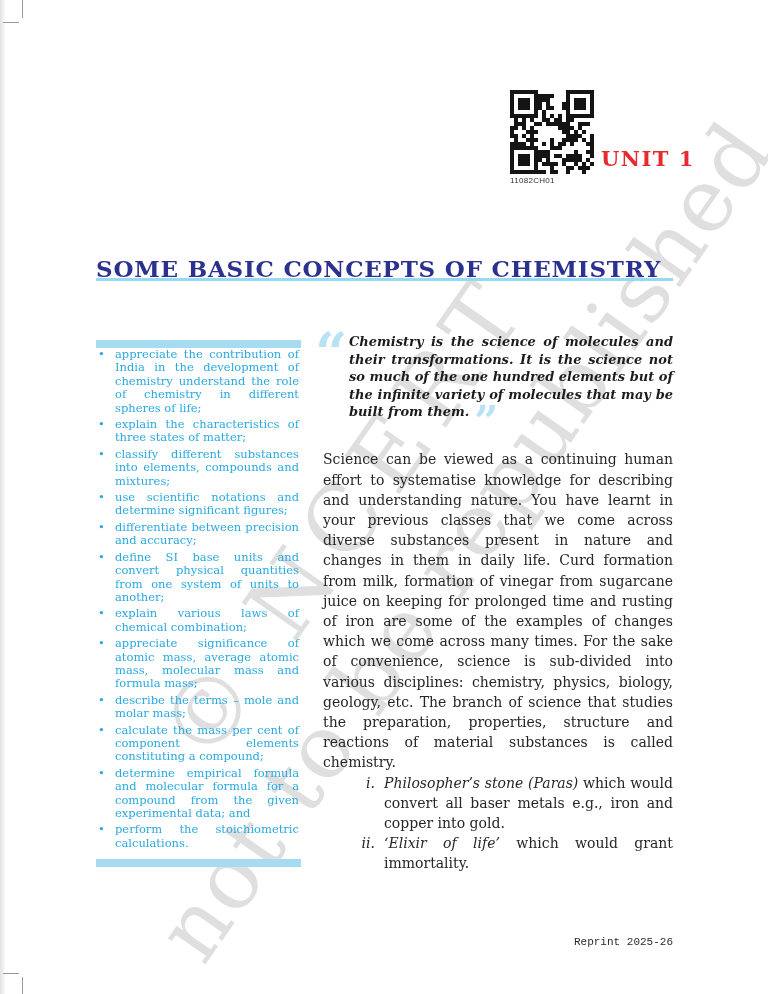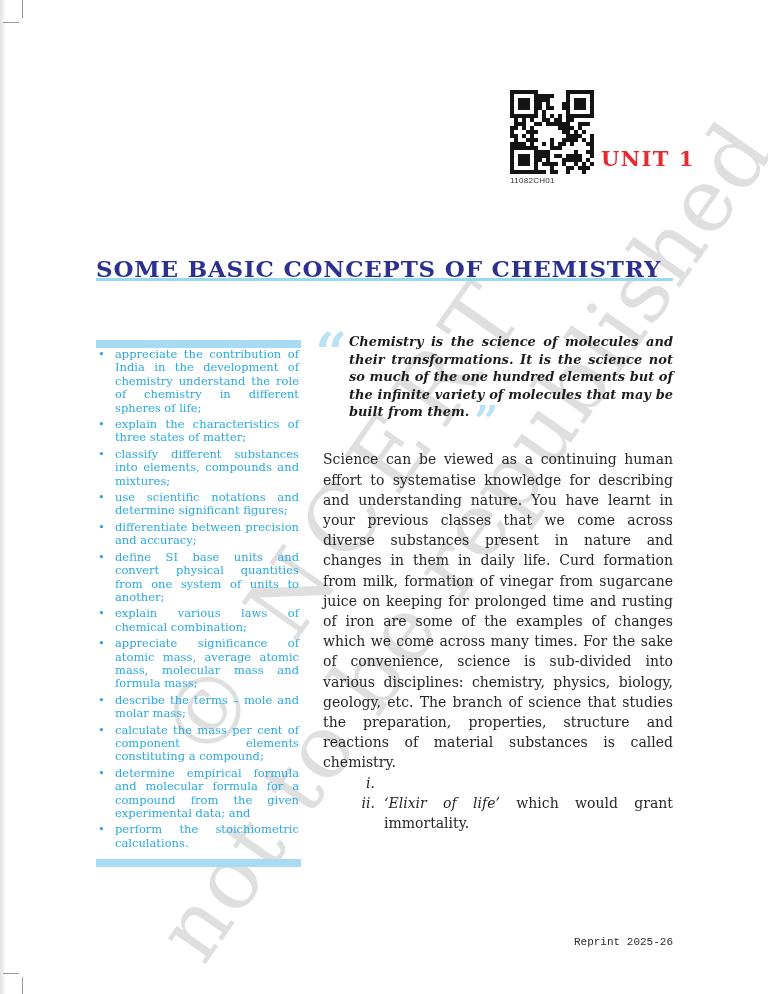--- a/index.html
+++ b/index.html
@@ -415,20 +415,21 @@
   </div>
 
   <p class="body-text para1">Science can be viewed as a continuing human effort to systematise knowledge for describing and understanding nature. You have learnt in your previous classes that we come across diverse substances present in nature and changes in them in daily life. Curd formation from milk, formation of vinegar from sugarcane juice on keeping for prolonged time and rusting of iron are some of the examples of changes which we come across many times. For the sake of convenience, science is sub-divided into various disciplines: chemistry, physics, biology, geology, etc. The branch of science that studies the preparation, properties, structure and reactions of material substances is called chemistry.</p>
 
 
 
   <div class="dev-list">
 
       <div class="dev-item">
         <span class="dev-num">i.</span>
+        <span class="dev-content"><span class="dev-italic">Philosopher’s stone (Paras)</span><span> which would convert all baser metals e.g., iron and copper into gold.</span></span>
       </div>
 
       <div class="dev-item">
         <span class="dev-num">ii.</span>
         <span class="dev-content"><span class="dev-italic">‘Elixir of life’</span><span> which would grant immortality.</span></span>
       </div>
     </div>
 
 </main>
 

